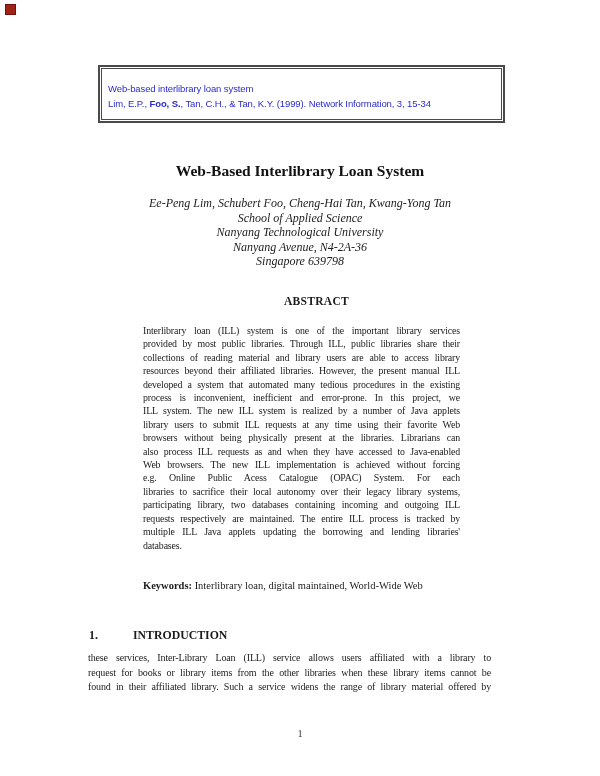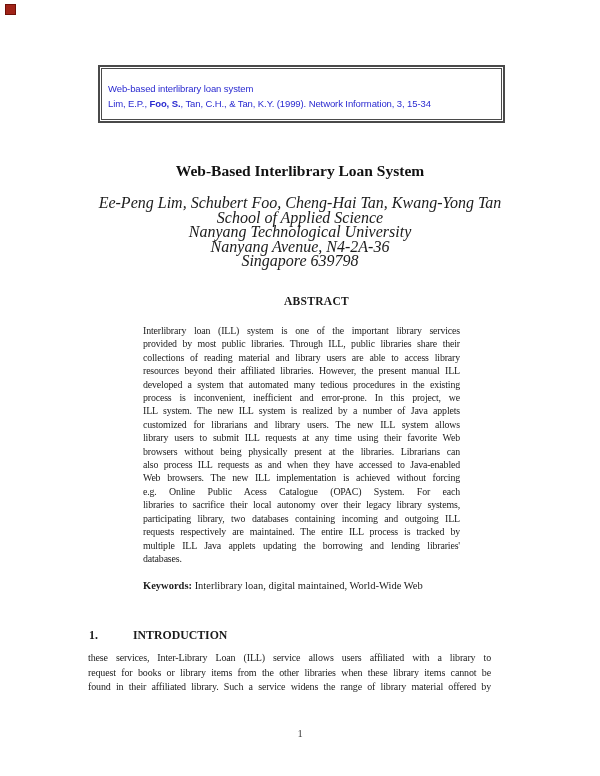--- a/index.html
+++ b/index.html
@@ -47,21 +47,21 @@
     text-align: center;
     font-size: 15.5px;
     font-weight: bold;
     color: #111111;
   }
 
   .authors-block {
     left: 0; right: 0; top: 196px;
     text-align: center;
     font-style: italic;
-    font-size: 16px;
+    font-size: 12px;
     line-height: 14.5px;
   }
   .authors-block .line { text-align: center; }
 
   .abstract-heading {
     left: 0; right: 0; top: 295px;
     text-align: center;
     font-weight: bold;
     font-size: 11.5px;
     letter-spacing: 0.3px;
@@ -145,21 +145,20 @@
 <div class="abs abstract-heading">ABSTRACT</div>
 
 <div class="abs abstract-body">
     <div class="line">Interlibrary loan (ILL) system is one of the important library services</div>
     <div class="line">provided by most public libraries.  Through ILL, public libraries share their</div>
     <div class="line">collections of reading material and library users are able to access library</div>
     <div class="line">resources beyond their affiliated libraries.  However, the present manual ILL</div>
     <div class="line">developed a system that automated many tedious procedures in the existing</div>
     <div class="line">process is inconvenient, inefficient and error-prone.  In this project, we</div>
     <div class="line">ILL system.  The new ILL system is realized by a number of Java applets</div>
-    <div class="line">customized for librarians and library users.  The new ILL system allows</div>
     <div class="line">library users to submit ILL requests at any time using their favorite Web</div>
     <div class="line">browsers without being  physically present at the libraries.  Librarians can</div>
     <div class="line">also process ILL requests as and when they have accessed to Java-enabled</div>
     <div class="line">Web browsers.  The new ILL implementation is achieved without forcing</div>
     <div class="line">e.g. Online Public Acess Catalogue (OPAC) System.  For each</div>
     <div class="line">libraries to sacrifice their local autonomy over their legacy library systems,</div>
     <div class="line">participating library, two databases containing incoming and outgoing ILL</div>
     <div class="line">requests respectively are maintained. The entire ILL process is tracked by</div>
     <div class="line">multiple ILL Java applets updating the borrowing and lending libraries'</div>
     <div class="line">databases.</div>

